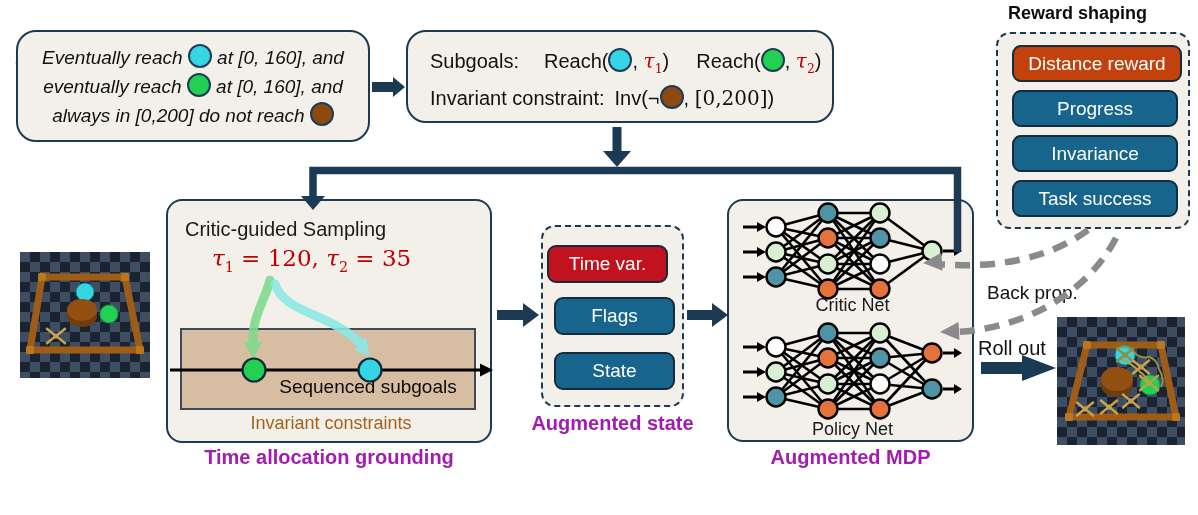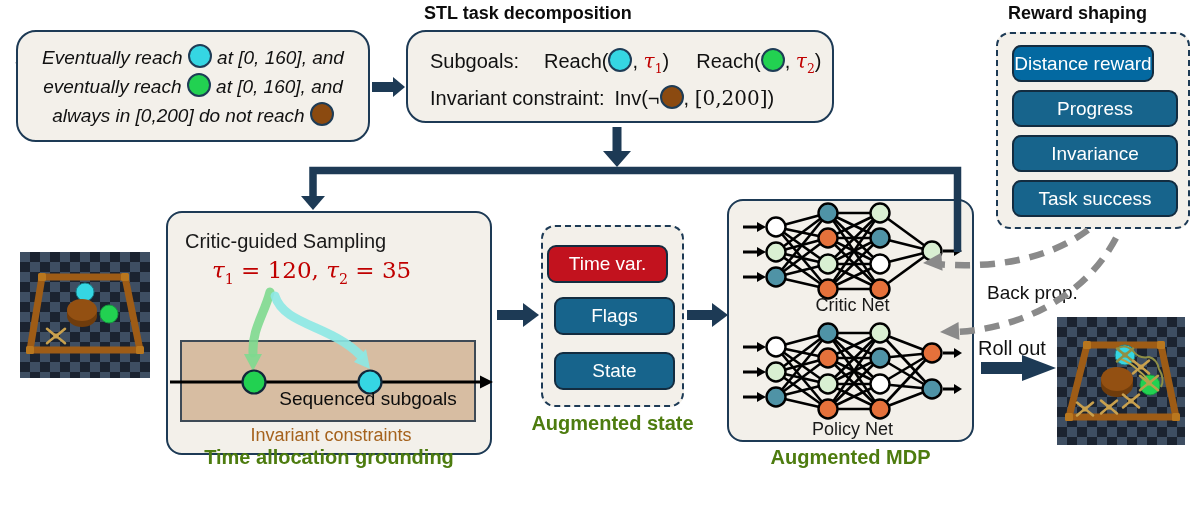--- a/index.html
+++ b/index.html
@@ -2,21 +2,21 @@
 <html><head>
 <meta charset="utf-8">
 <style>
   html,body{margin:0;padding:0;background:#ffffff;}
   .canvas{position:relative;width:1198px;height:515px;background:#ffffff;overflow:hidden;
           font-family:"Liberation Sans",sans-serif;color:#111;}
   .abs{position:absolute;}
   .sec-title{font-weight:700;font-size:18px;color:#0c0c0c;white-space:nowrap;}
   .panel{background:#f3f0ea;border:2.5px solid #1d3a55;border-radius:16px;box-sizing:border-box;}
   .dashed-panel{background:#f3f0ea;border:2px dashed #1d3a55;border-radius:14px;box-sizing:border-box;}
-  .caption{font-weight:700;font-size:20px;color:#4d7c0f;text-align:center;white-space:nowrap;}
+  .caption{font-weight:700;font-size:20px;color:#a21caf;text-align:center;white-space:nowrap;}
 
   
   .spec-lines{display:flex;flex-direction:column;justify-content:center;align-items:center;height:100%;}
   .spec-line{font-style:italic;font-size:19px;line-height:29px;white-space:nowrap;}
 
   
   .decomp-line{position:absolute;left:22px;font-size:20px;white-space:nowrap;text-align:center;}
 
   
   .dot{display:inline-block;width:20px;height:20px;border-radius:50%;
@@ -40,46 +40,45 @@
   .net-label{font-size:18px;color:#1a1a1a;text-align:center;white-space:nowrap;}
   .annot{font-size:19px;color:#111;white-space:nowrap;}
   svg{display:block;}
 </style>
 </head>
 <body>
 
 <div class="canvas">
 
   <div class="abs sec-title" style="left:15px;top:3px;margin-top:47px;">STL specification</div>
-  <div class="abs sec-title" style="left:424px;top:3px;">STL task decomposition</div>
   <div class="abs sec-title" style="left:1008px;top:3px;">Reward shaping</div>
 
   <div class="abs panel" style="left:16px;top:30px;width:354px;height:112px;border-radius:20px;">
     <div class="spec-lines">
       <div class="spec-line"><span>Eventually reach </span><span class="dot" style="background: rgb(53, 214, 227);"></span><span> at [0, 160], and</span></div>
       <div class="spec-line"><span>eventually reach </span><span class="dot" style="background: rgb(34, 209, 81);"></span><span> at [0, 160], and</span></div>
       <div class="spec-line"><span>always in [0,200] do not reach </span><span class="dot" style="background: rgb(139, 74, 16);"></span></div>
     </div>
   </div>
 
   <div class="abs panel" style="left:406px;top:30px;width:428px;height:93px;border-radius:20px;">
     <div class="decomp-line" style="top:16px;"><span>Subgoals:</span><span class="sp" style="width: 25px;"></span><span>Reach(</span><span class="dot" style="background: rgb(53, 214, 227);"></span><span>, </span><span class="math">τ<sub>1</sub></span><span>)</span><span class="sp" style="width: 27px;"></span><span>Reach(</span><span class="dot" style="background: rgb(34, 209, 81);"></span><span>, </span><span class="math">τ<sub>2</sub></span><span>)</span></div>
     <div class="decomp-line" style="top:53px;"><span>Invariant constraint:</span><span class="sp" style="width: 10px;"></span><span>Inv(¬</span><span class="dot" style="background: rgb(139, 74, 16);"></span><span>, </span><span class="serifup">[0,200]</span><span>)</span></div>
   </div>
 
   <div class="abs dashed-panel" style="left:996px;top:32px;width:194px;height:197px;">
     <div id="reward-pills">
-        <div class="pill" style="left: 14px; top: 11px; width: 142px; height: 37px; background: #0369a1;">Distance reward</div>
+        <div class="pill" style="left: 14px; top: 11px; width: 170px; height: 37px; background: #c2410c;">Distance reward</div>
         <div class="pill" style="left: 14px; top: 56px; width: 166px; height: 37px; background: rgb(23, 100, 140);">Progress</div>
         <div class="pill" style="left: 14px; top: 101px; width: 166px; height: 37px; background: rgb(23, 100, 140);">Invariance</div>
         <div class="pill" style="left: 14px; top: 146px; width: 166px; height: 37px; background: rgb(23, 100, 140);">Task success</div>
       </div>
   </div>
 
-  <div class="abs panel" style="left:166px;top:211px;width:326px;height:244px;">
+  <div class="abs panel" style="left:166px;top:199px;width:326px;height:244px;">
     <svg class="abs" id="ta-svg" style="left:0;top:0;overflow:visible;" width="326" height="244" viewBox="0 0 326 244">
         <rect x="13" y="128" width="294" height="80" fill="#d7bda2" stroke="#3e4a56" stroke-width="2"></rect>
         <line x1="2" y1="169" x2="312" y2="169" stroke="#000" stroke-width="3.2"></line>
         <polygon points="312,162.5 312,175.5 325,169" fill="#000"></polygon>
         <path d="M 102,79 C 96,102 84,116 85,140" fill="none" stroke="#7ed98f" stroke-width="9" stroke-linecap="round" opacity="0.9"></path>
         <polygon points="85,158 76,141 94,141" fill="#7ed98f" opacity="0.9"></polygon>
         <path d="M 107,83 C 116,112 162,112 192,142" fill="none" stroke="#8ce8e4" stroke-width="9" stroke-linecap="round" opacity="0.9"></path>
         <polygon points="202,156 186,149 198,136" fill="#8ce8e4" opacity="0.9"></polygon>
         <circle cx="86" cy="169" r="11.5" fill="#22d151" stroke="#12273a" stroke-width="2.2"></circle>
         <circle cx="202" cy="169" r="11.5" fill="#35d6e3" stroke="#12273a" stroke-width="2.2"></circle>

